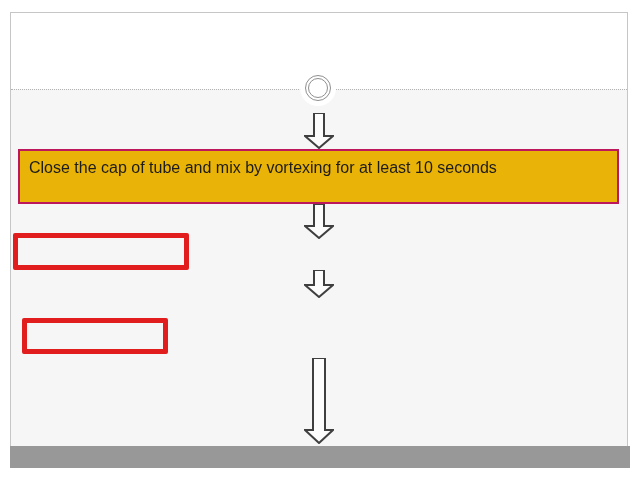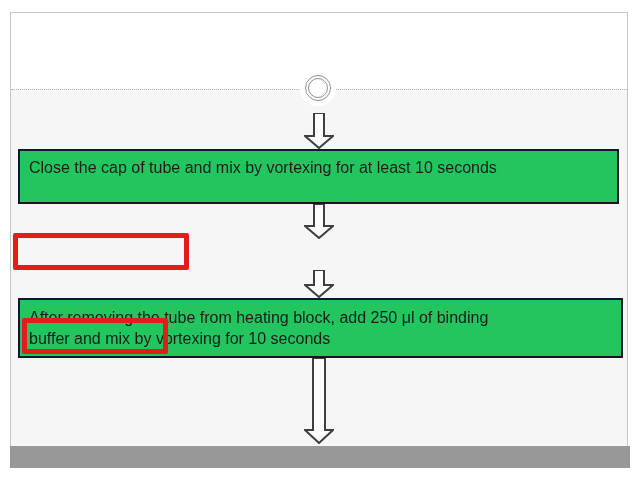--- a/index.html
+++ b/index.html
@@ -34,21 +34,21 @@
   }
 
   .arrow { position: absolute; z-index: 2; }
   .a1 { left: 293px; top: 100px; }
   .a2 { left: 293px; top: 191px; }
   .a3 { left: 293px; top: 257px; }
   .a4 { left: 293px; top: 345px; }
 
   .flow-box {
     position: absolute; left: 7px; width: 605px;
-    background: #22c55e; border: 2px solid #0f172a;
+    background: #eab308; border: 2px solid #be185d;
     color: #1c1c1c; font-size: 16px; line-height: 21px;
     padding-left: 9px; z-index: 2;
   }
   .flow-box .line { white-space: nowrap; overflow: hidden; }
   .box1 { top: 136px; width: 601px; height: 55px; padding-top: 6px; }
   .box2 { top: 226px; height: 31px; padding-top: 3px; }
   .box3 { top: 285px; height: 60px; padding-top: 7px; }
 
   .highlight {
     position: absolute; border: 5px solid #e11d1d; border-radius: 2px;
@@ -83,24 +83,20 @@
 
     <svg class="arrow a2" width="30" height="35" viewBox="0 0 30 35">
       <polygon points="10,0 20,0 20,22 29,22 15,34 1,22 10,22" fill="#fcfcfc" stroke="#3f3f3f" stroke-width="2" stroke-linejoin="miter"></polygon>
     </svg>
 
 
     <svg class="arrow a3" width="30" height="28" viewBox="0 0 30 28">
       <polygon points="10,0 20,0 20,15 29,15 15,27 1,15 10,15" fill="#fcfcfc" stroke="#3f3f3f" stroke-width="2" stroke-linejoin="miter"></polygon>
     </svg>
 
-    <div class="flow-box box3">
-      <div class="line">After removing the tube from heating block, add 250 μl of binding</div>
-      <div class="line">buffer and mix by vortexing for 10 seconds</div>
-    </div>
 
     <svg class="arrow a4" width="30" height="86" viewBox="0 0 30 86">
       <polygon points="9,0 21,0 21,72 29,72 15,85 1,72 9,72" fill="#fcfcfc" stroke="#3f3f3f" stroke-width="2" stroke-linejoin="miter"></polygon>
     </svg>
 
     <div class="highlight hl1"></div>
     <div class="highlight hl2"></div>
 
     <div class="footer-bar"></div>
   </div>

